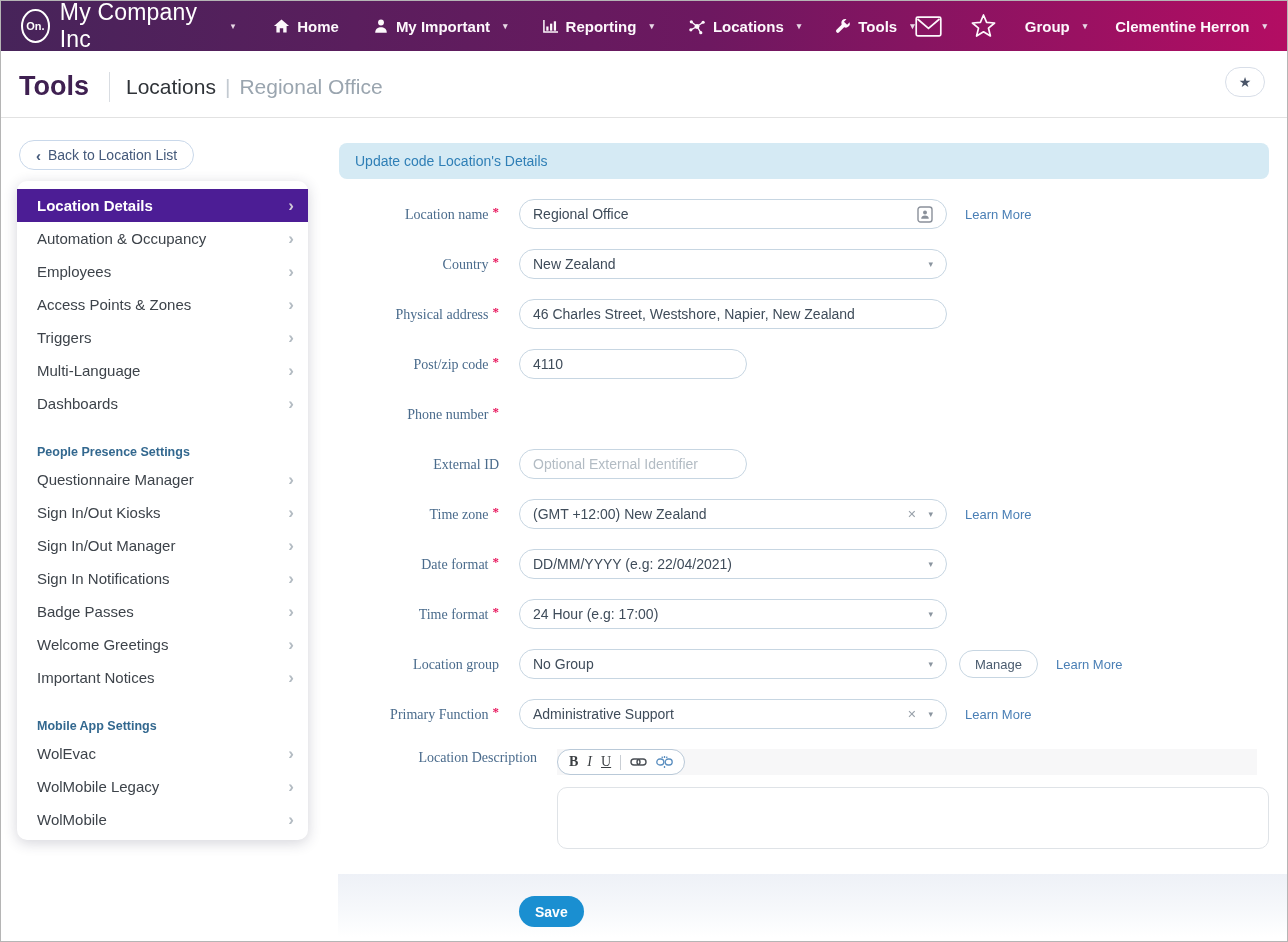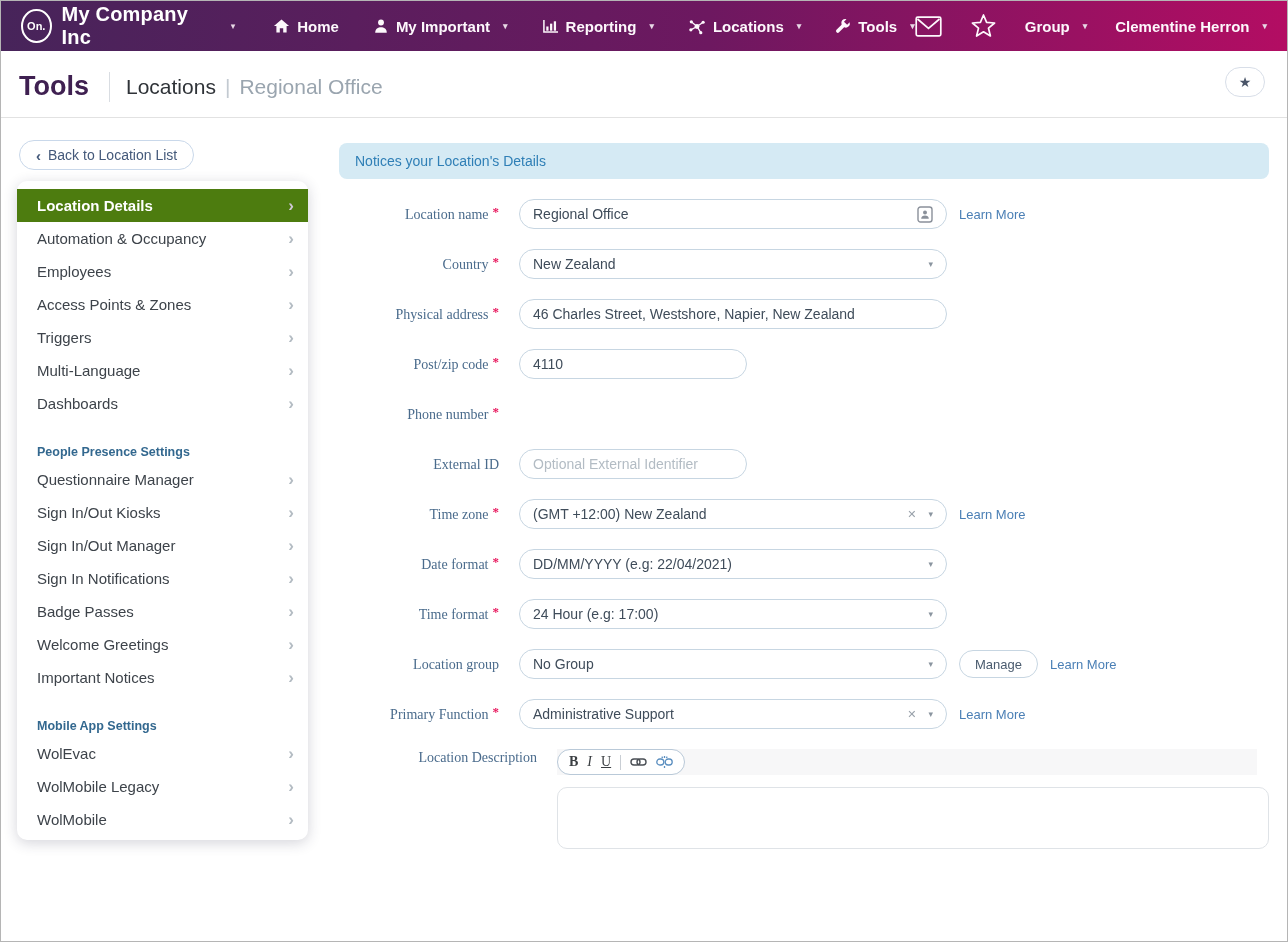--- a/index.html
+++ b/index.html
@@ -9,21 +9,21 @@
           border:1px solid #b5b5b5; overflow:hidden; }
 
   
   .topnav { position:absolute; top:0; left:0; right:0; height:50px;
     background:linear-gradient(90deg,#47245a 0%,#6d1860 55%,#b30d63 100%);
     display:flex; align-items:center; padding:0 20px; color:#fff; }
   .brand { display:flex; align-items:center; gap:10px; }
   .logo-circle { width:34px; height:34px; border:2px solid #fff; border-radius:50%;
     display:flex; align-items:center; justify-content:center;
     font-size:11px; font-weight:bold; }
-  .brand-name { font-size:20px; font-weight:bold; letter-spacing:.2px; }
+  .brand-name { font-size:23px; font-weight:normal; letter-spacing:.2px; }
   .caret { font-size:9px; color:#e8d9e6; margin-left:6px; }
   .brand .caret { margin-left:16px; }
   .nav-menu { display:flex; align-items:center; gap:34px; margin-left:38px; }
   .nav-item { display:flex; align-items:center; gap:7px; font-size:15px;
     font-weight:600; color:#fdf8fc; cursor:default; white-space:nowrap; }
   .nav-right { margin-left:auto; display:flex; align-items:center; gap:28px; }
   .nav-icon-btn { display:flex; align-items:center; }
   .nav-item svg, .nav-icon-btn svg { display:block; }
 
   
@@ -49,21 +49,21 @@
   .side-card { position:absolute; left:16px; top:180px; width:291px;
     background:#fff; border-radius:10px; padding:8px 0 4px;
     box-shadow:0 3px 14px rgba(40,40,70,.20); }
   .side-heading { padding:5px 20px 4px; font-size:12.5px; font-weight:bold;
     color:#33688f; }
   .side-heading.spaced { margin-top:20px; }
   .side-item { height:33px; display:flex; align-items:center;
     justify-content:space-between; padding:0 14px 0 20px; font-size:15px;
     color:#3d434a; cursor:pointer; }
   .side-item .chev { font-size:17px; color:#b4bcc3; font-weight:600; }
-  .side-item.selected { background:#4d7c0f; color:#fff; font-weight:600;align-items:center; }
+  .side-item.selected { background:#4c1d95; color:#fff; font-weight:600;align-items:center; }
   .side-item.selected .chev { color:#cfc8d6; }
 
   
   .main { position:absolute; left:338px; top:142px; width:930px; }
   .banner { height:36px; background:#d5eaf4; border-radius:8px;
     display:flex; align-items:center; padding-left:16px;
     font-size:14px; color:#2f7fb6; }
   .form-row { display:flex; align-items:center; margin-top:20px; min-height:30px; }
   .form-row.top-align { align-items:flex-start;justify-content:flex-end; }
   .flabel { width:160px; text-align:right; font-size:14px; color:#4a6b8c;
@@ -74,21 +74,21 @@
     background:#fff; display:flex; align-items:center; padding:0 13px;
     font-size:14px; color:#3f4c5a; }
   .pill.long { width:428px; } .pill.short { width:228px; }
   .pill input { border:none; outline:none; flex:1; font-size:14px;
     color:#3f4c5a; font-family:"Liberation Sans",sans-serif; background:transparent; min-width:0; }
   .pill input::placeholder { color:#b3bcc4; }
   .sel-caret { font-size:9px; color:#8a949f; margin-left:auto; }
   .sel-clear { font-size:11px; color:#9aa2ab; margin-left:auto; margin-right:12px; cursor:pointer; }
   .sel-clear + .sel-caret { margin-left:0; }
   .autofill-ic { margin-left:auto; display:flex; }
-  .learn-more { font-size:13px; color:#4a7fb5; margin-left:12px; cursor:pointer; white-space:nowrap; }
+  .learn-more { font-size:13px; color:#4a7fb5; margin-left:18px; cursor:pointer; white-space:nowrap; }
   .manage-btn { height:28px; border:1px solid #c7d6e2; border-radius:14px;
     background:#fff; padding:0 15px; font-size:13px; color:#4a5b6e;
     margin-left:12px; cursor:pointer; display:flex; align-items:center; }
   .sel-value { white-space:nowrap; overflow:hidden; text-overflow:ellipsis; }
 
   
   .rt-wrap { margin-left:20px; }
   .rt-toolbar-strip { position:relative; width:700px; height:26px; background:#f7f7f8; }
   .rt-toolbar { position:absolute; left:0; top:0; height:26px; border:1px solid #b9c9d8;
     border-radius:13px; background:#fff; display:flex; align-items:center;
@@ -291,21 +291,21 @@
         <span class="chev">›</span>
       </div>
       <div class="side-item">
         <span>WolMobile</span>
         <span class="chev">›</span>
       </div>
     </aside>
 
   <main class="main">
     <div class="banner">
-      <span>Notices your Location's Details</span>
+      <span>Update code Location's Details</span>
     </div>
     <div id="form-rows">
         <div class="form-row">
           <span class="flabel"><span>Location name</span><span class="req">*</span></span>
           <div class="ctrl">
             <div class="pill long">
               <input value="Regional Office" style="">
               <span class="autofill-ic">
                 <span style="display: flex;">
                   <svg width="16" height="17" viewBox="0 0 16 17">
@@ -440,14 +440,17 @@
                   </span>
                 </span>
               </div>
             </div>
             <textarea class="rt-textarea" style=""></textarea>
           </div>
         </div>
       </div>
   </main>
 
+  <div class="footer-band">
+    <button class="save-btn">Save</button>
+  </div>
 
 </div>
 
 </body></html>

